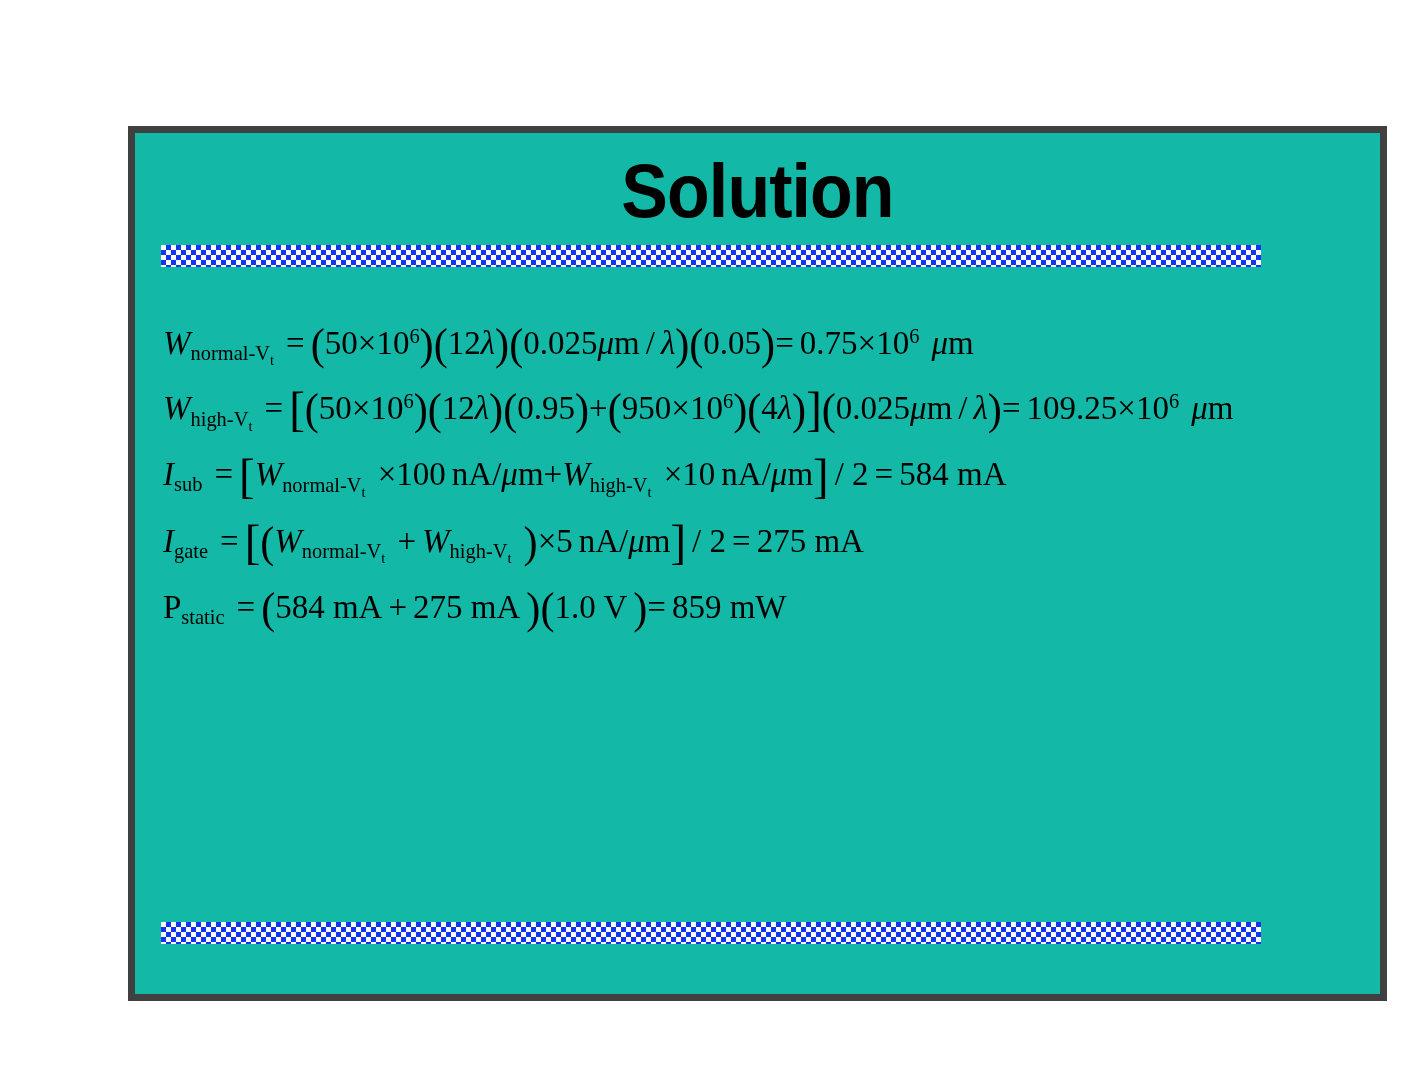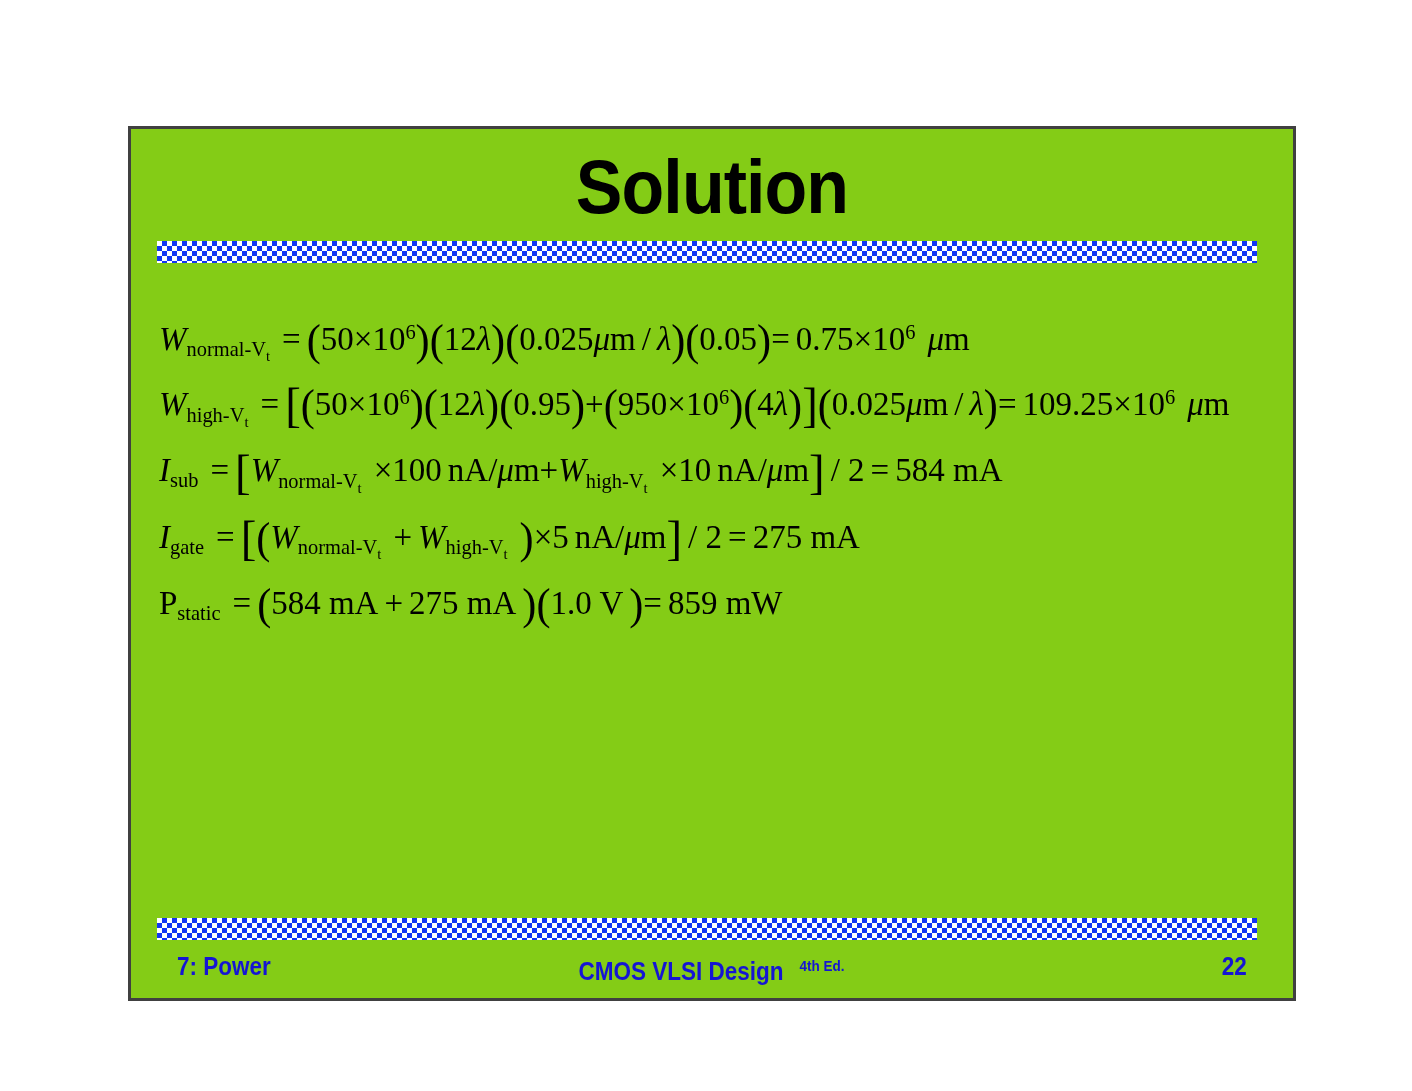--- a/index.html
+++ b/index.html
@@ -13,25 +13,25 @@
     height: 1091px;
     font-family: "Liberation Sans", sans-serif;
     overflow: hidden;
   }
 
   
   #slide-frame {
     position: absolute;
     left: 128px;
     top: 126px;
-    width: 1168px;
+    width: 1259px;
     height: 875px;
     box-sizing: border-box;
-    border: 3px solid #404040;
-    background: #84cc16;
+    border: 7px solid #404040;
+    background: #14b8a6;
   }
 
   
   #slide-title {
     position: absolute;
     left: 0;
     top: 16px;
     width: 100%;
     text-align: center;
     font-family: "Liberation Sans", sans-serif;
@@ -162,19 +162,14 @@
     </div>
 
     <div class="eq-line">
       <span class="up">P</span><sub class="it">static</sub><span class="spw"></span><span class="up">=</span><span class="sp"></span><span class="paren">(</span><span class="up">584 mA</span><span class="sp"></span><span class="up">+</span><span class="sp"></span><span class="up">275 mA</span><span class="sp"></span><span class="paren">)</span><span class="paren">(</span><span class="up">1.0 V</span><span class="sp"></span><span class="paren">)</span><span class="up">=</span><span class="sp"></span><span class="up">859 mW</span>
     </div>
 
   </div>
 
   <div id="rule-bottom" class="checker-rule"></div>
 
-  <div id="footer">
-    <div id="footer-left">7: Power</div>
-    <div id="footer-center"><span class="book">CMOS VLSI Design</span><span class="edition">4th Ed.</span></div>
-    <div id="footer-right">22</div>
-  </div>
 
 </div>
 
 </body></html>

